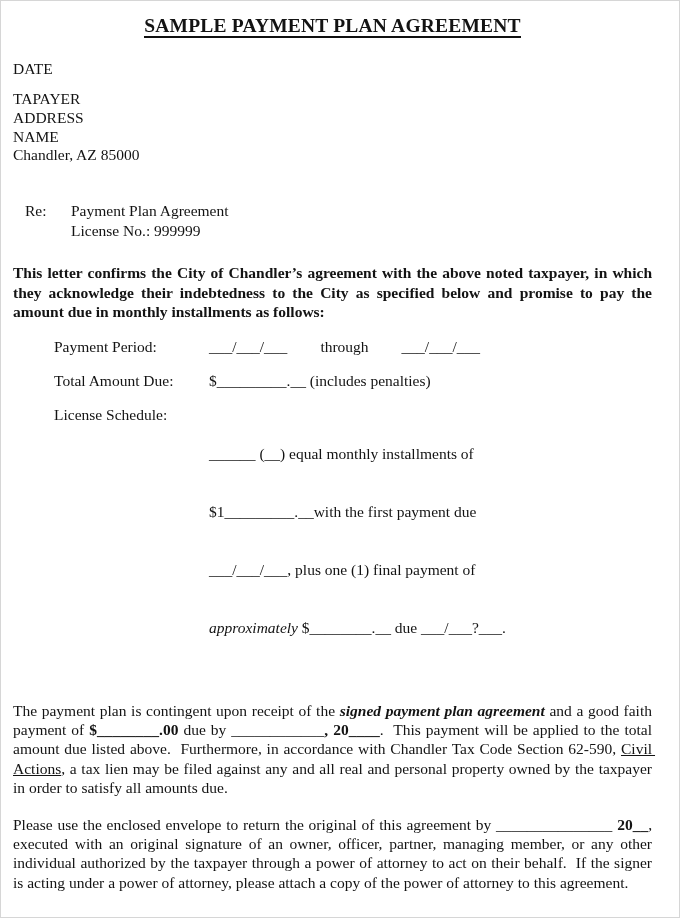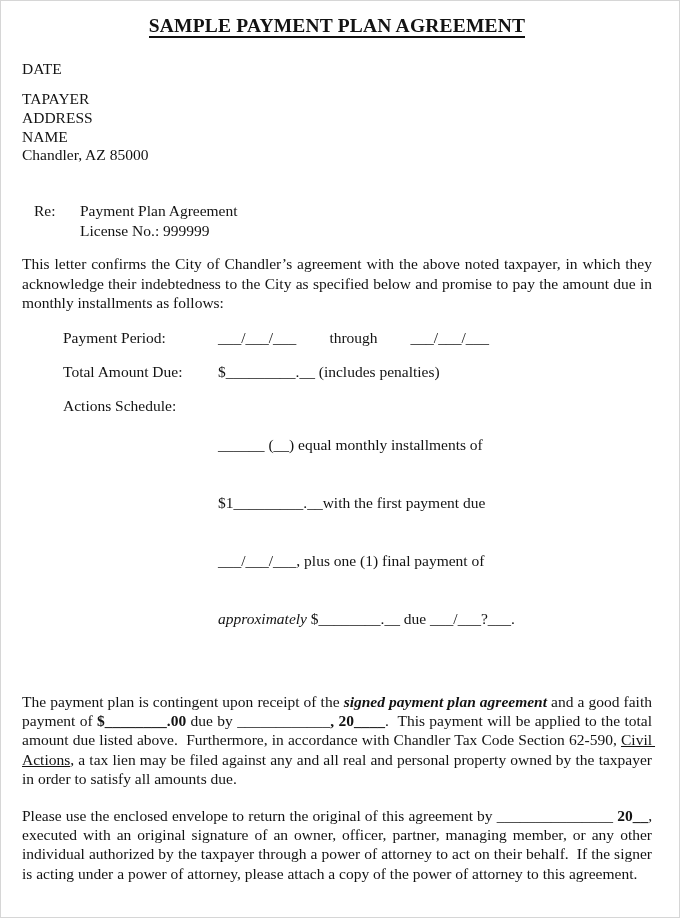--- a/index.html
+++ b/index.html
@@ -6,21 +6,21 @@
   html, body { background: #ffffff; }
   .page {
     width: 680px;
     height: 918px;
     background: #ffffff;
     border: 1px solid #d6d6d6;
     font-family: "Liberation Serif", serif;
     font-size: 15.5px;
     line-height: 19px;
     color: #131313;
-    padding: 0 27px 0 21px;
+    padding: 0 27px 0 12px;
     overflow: hidden;
   }
   .title-wrap { text-align: center; margin-top: 15px; }
   .doc-title {
     display: inline-block;
     font-size: 19.5px;
     font-weight: bold;
     letter-spacing: 0.2px;
     border-bottom: 2.5px solid #101010;
     padding-bottom: 1px;
@@ -29,21 +29,21 @@
   .date-line { margin-top: 21px; }
   .recipient { margin-top: 12px; line-height: 18.8px; }
   .reference { margin-top: 36px; display: flex; line-height: 20px; margin-left: 12px; }
   .re-label { width: 46px; flex-shrink: 0; }
   .para {
     text-align: justify;
     white-space: pre-wrap;
     line-height: 19.4px;
   }
   .para span, .para b, .para i { white-space: pre-wrap; }
-  .intro { margin-top: 13px; }
+  .intro { margin-top: 22px; font-weight: bold; }
   .contingency { margin-top: 25px; }
   .return-para { margin-top: 17px; }
   .terms { margin-top: 16px; margin-left: 41px; }
   .term-row { display: flex; }
   .term-row.mt { margin-top: 15px; }
   .term-label { width: 155px; flex-shrink: 0; }
   .term-value { white-space: pre; }
   .schedule-lines { line-height: 19.3px; }
   .pp-through { margin: 0 33px 0 33px; }
   .bold { font-weight: bold; }
@@ -82,21 +82,21 @@
   <div class="terms">
     <div class="term-row">
       <span class="term-label">Payment Period:</span>
       <span class="term-value"><span>___/___/___</span><span class="pp-through">through</span><span>___/___/___</span></span>
     </div>
     <div class="term-row mt">
       <span class="term-label">Total Amount Due:</span>
       <span class="term-value">$_________.__ (includes penalties)</span>
     </div>
     <div class="term-row mt">
-      <span class="term-label">Actions Schedule:</span>
+      <span class="term-label">License Schedule:</span>
       <div class="term-value schedule-lines">
         <div>______ (__) equal monthly installments of</div>
         <div>$1_________.__with the first payment due</div>
         <div>___/___/___, plus one (1) final payment of</div>
         <div><span class="italic">approximately</span><span> $________.__ due ___/___?___.</span></div>
       </div>
     </div>
   </div>
 
   <p class="para contingency"><span>The payment plan is contingent upon receipt of the </span><span class="bolditalic">signed payment plan agreement</span><span> and a good faith payment of </span><span class="bold">$________.00</span><span> due by ____________</span><span class="bold">, 20____</span><span>.  This payment will be applied to the total amount due listed above.  Furthermore, in accordance with Chandler Tax Code Section 62-590, </span><span class="underlined">Civil Actions</span><span>, a tax lien may be filed against any and all real and personal property owned by the taxpayer in order to satisfy all amounts due.</span></p>

